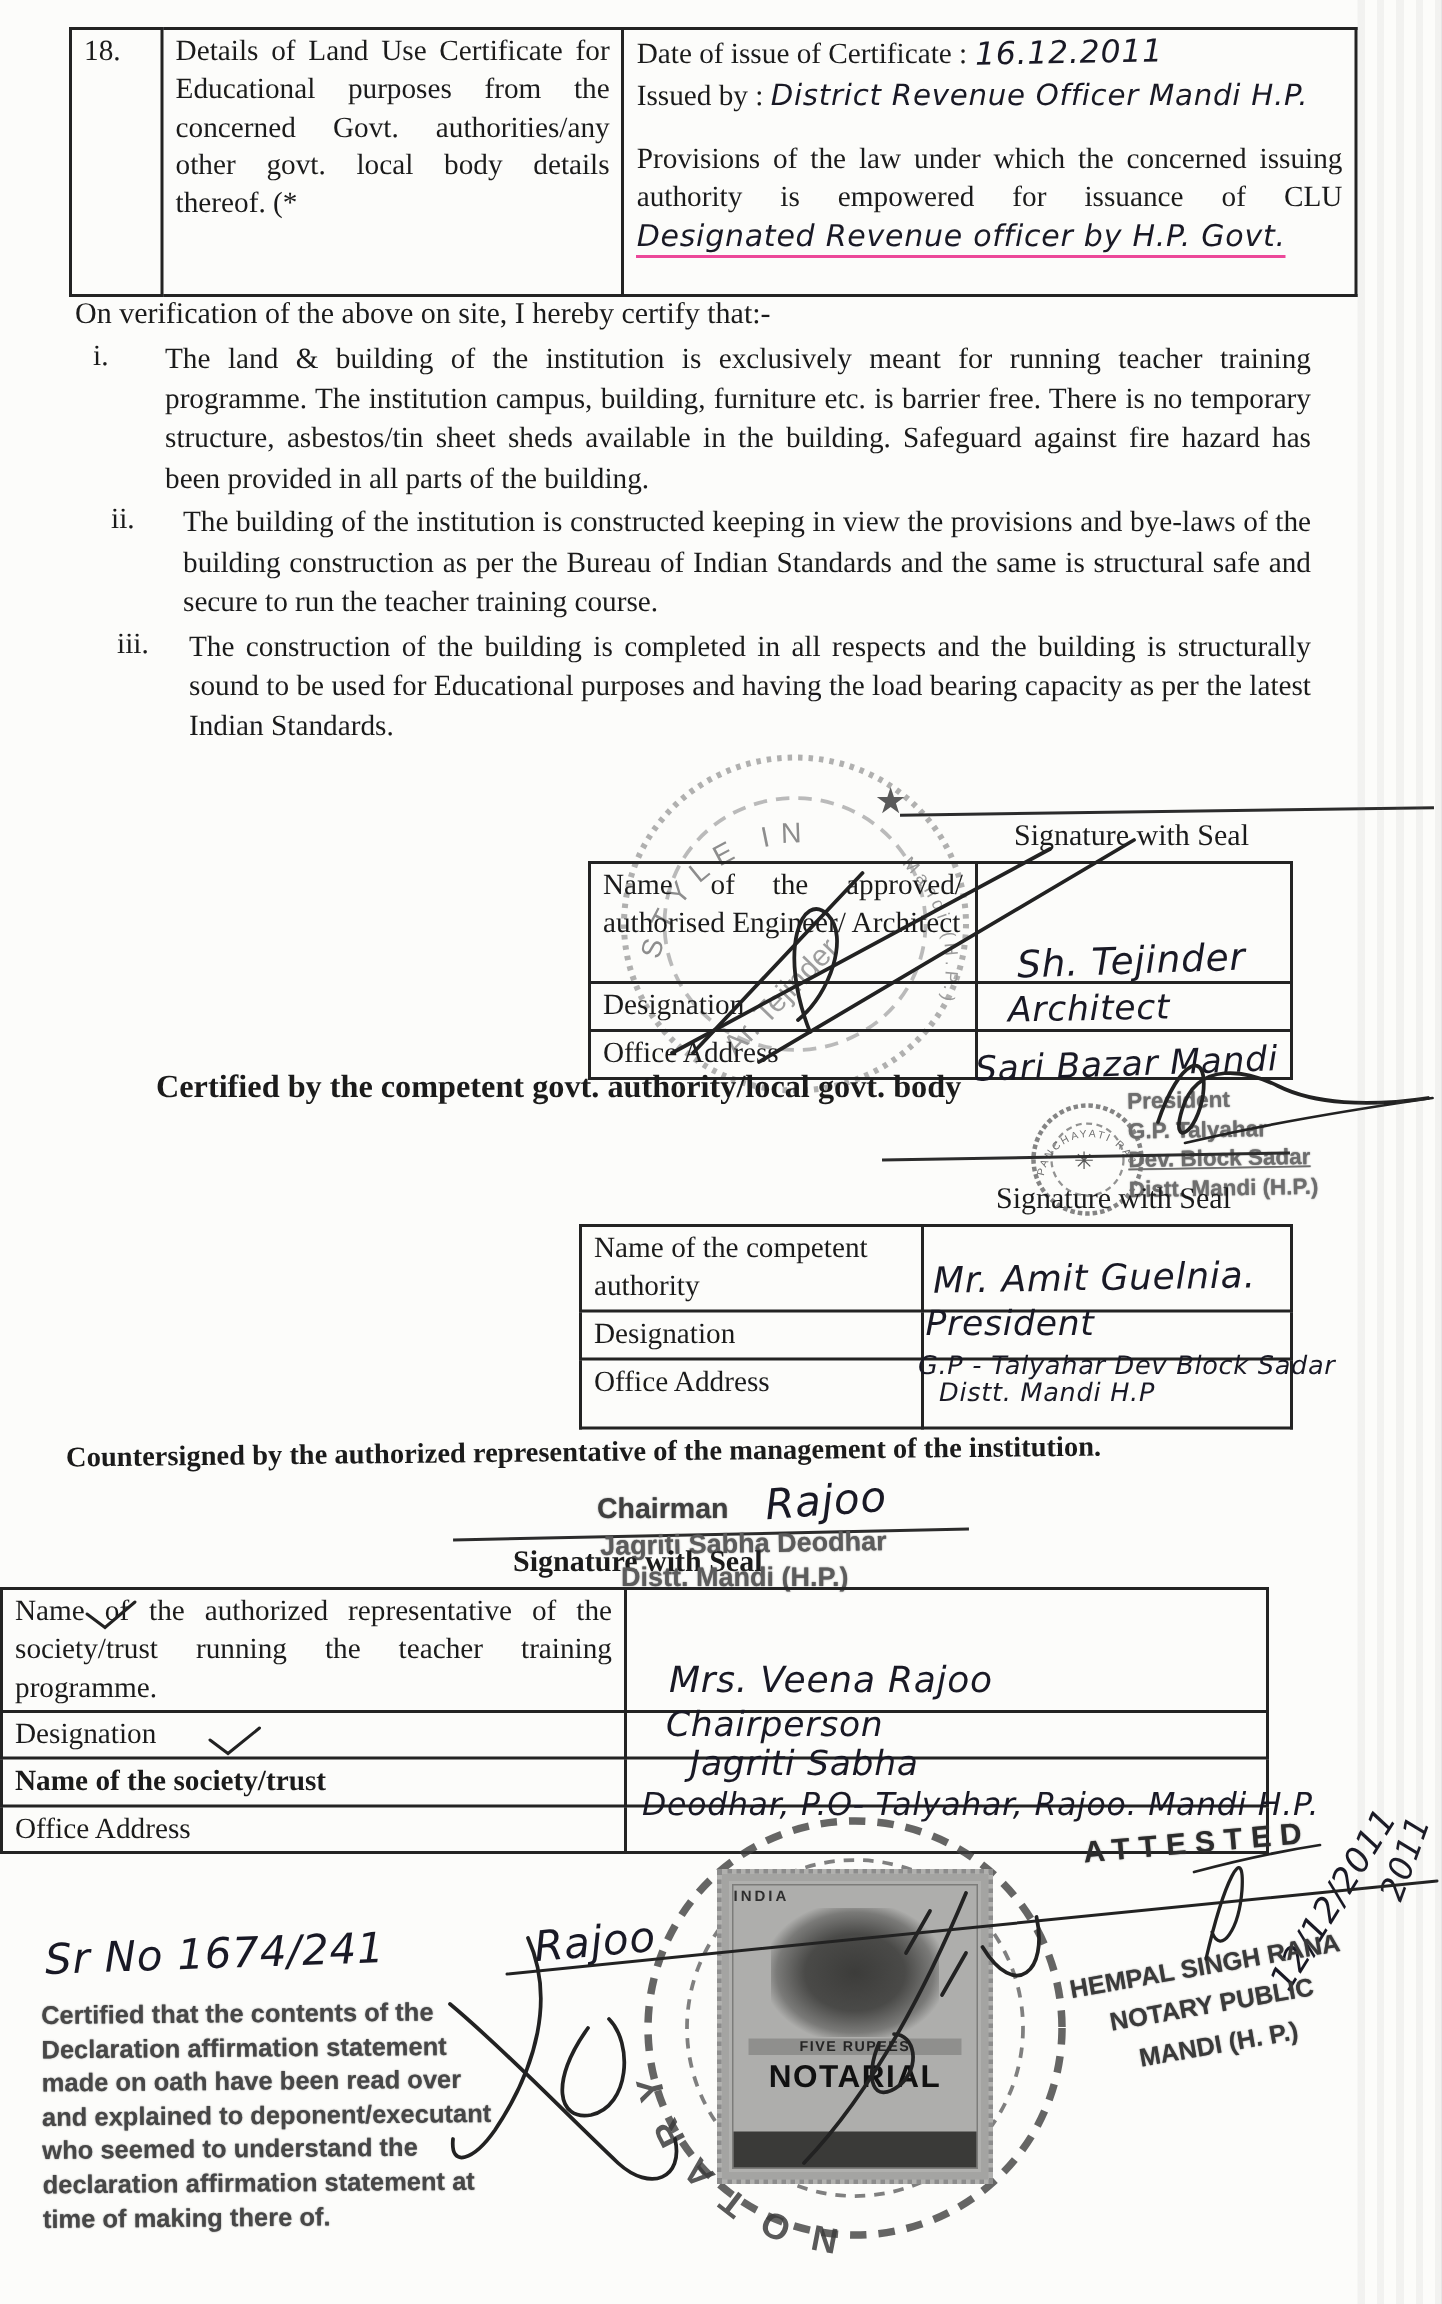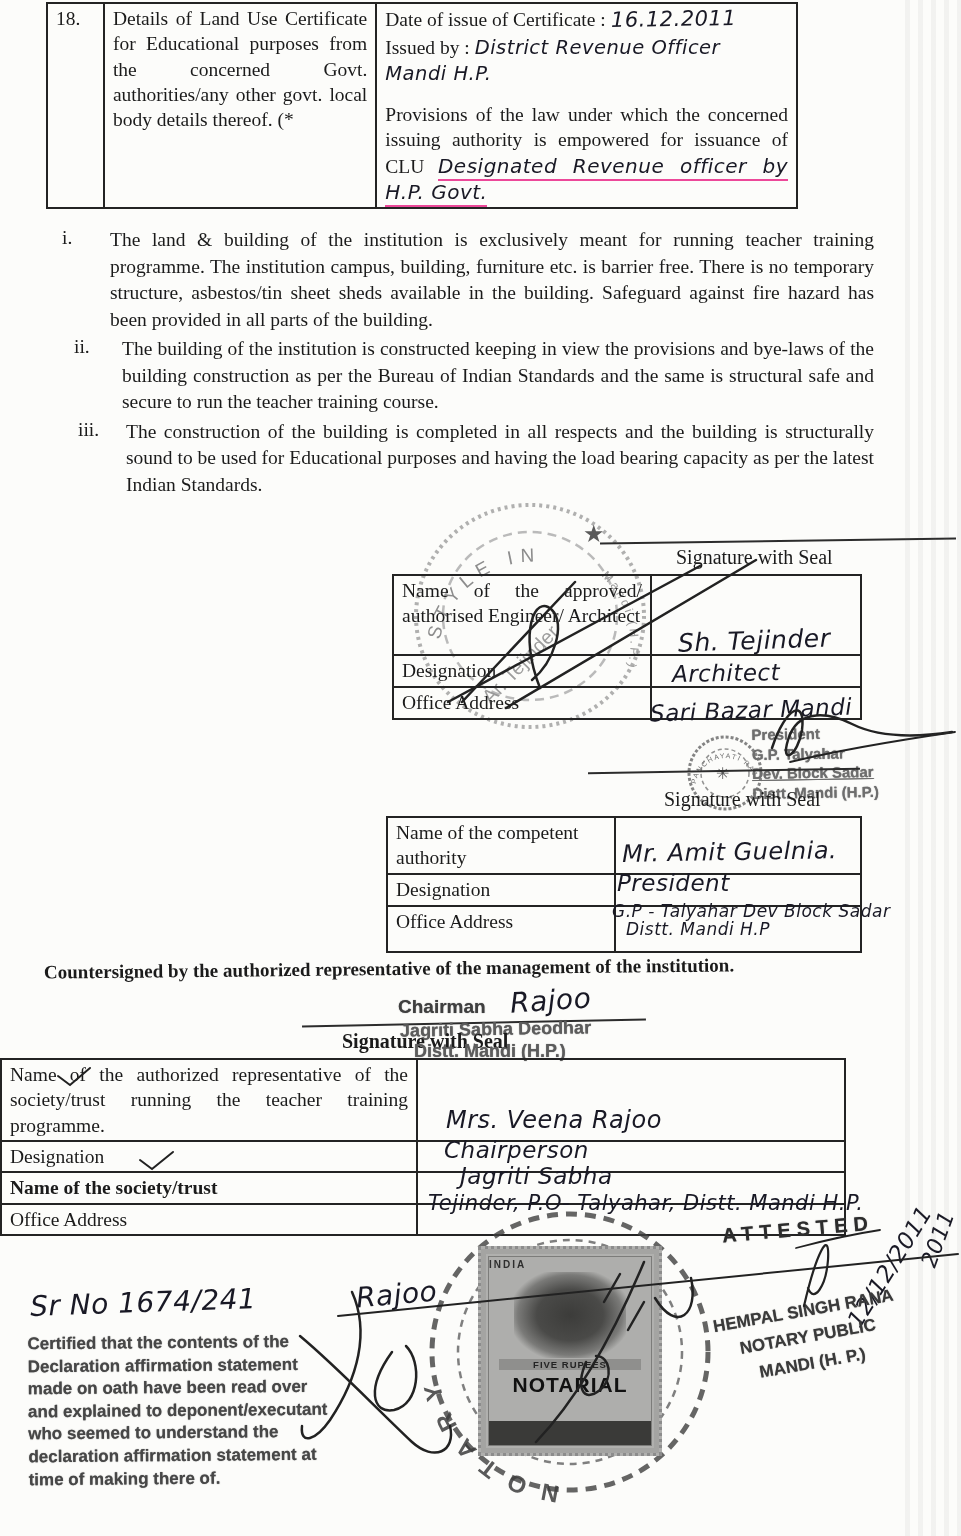--- a/index.html
+++ b/index.html
@@ -21,21 +21,21 @@
   .smudge{text-shadow:0 0 1px rgba(70,70,70,.8);}
   .streaks{position:absolute;top:0;right:0;bottom:0;width:56px;
            background:repeating-linear-gradient(90deg, rgba(110,110,110,.07) 0 5px, rgba(255,255,255,0) 5px 13px);}
   svg{overflow:visible;}
 </style>
 </head>
 <body>
 
 <div class="page">
 
-  <table class="t abs" style="left:46px;top:2px;width:752px;">
+  <table class="t abs" style="left:46px;top:18px;width:859px;">
     <tbody>
         <tr>
       <td style="width:42px;height:172px;">
         <span>18.</span>
       </td>
       <td style="width:284px;" class="just">Details of Land Use Certificate for Educational purposes from the concerned Govt. authorities/any other govt. local body details thereof. (*</td>
       <td style="width:462px;">
         <div>
           <span>Date of issue of Certificate :</span>
           <span class="hw" style="font-size:21px;display:inline-block;transform:rotate(-1deg);">16.12.2011</span>
@@ -46,20 +46,21 @@
         </div>
         <div class="just" style="margin-top:16px;">
           <span>Provisions of the law under which the concerned issuing authority is empowered for issuance of CLU</span>
           <span class="hw underl" style="font-size:20px;">Designated Revenue officer by H.P. Govt.</span>
         </div>
       </td>
     </tr>
   </tbody>
     </table>
 
+  <div class="abs print" style="left:50px;top:198px;font-size:20px;">On verification of the above on site, I hereby certify that:-</div>
 
   <div class="abs" style="left:62px;top:227px;width:812px;">
     <div style="display:flex;margin-bottom:3px;">
       <span class="print" style="width:48px;flex:none;font-size:19.5px;">i.</span>
       <div class="print just" style="font-size:19.5px;line-height:1.36;">The land &amp; building of the institution is exclusively meant for running teacher training programme. The institution campus, building, furniture etc. is barrier free. There is no temporary structure, asbestos/tin sheet sheds available in the building. Safeguard against fire hazard has been provided in all parts of the building.</div>
     </div>
     <div style="display:flex;margin-bottom:3px;margin-left:12px;">
       <span class="print" style="width:48px;flex:none;font-size:19.5px;">ii.</span>
       <div class="print just" style="font-size:19.5px;line-height:1.36;">The building of the institution is constructed keeping in view the provisions and bye-laws of the building construction as per the Bureau of Indian Standards and the same is structural safe and secure to run the teacher training course.</div>
     </div>
@@ -103,20 +104,21 @@
       <td style="height:26px;">Office Address</td>
       <td></td>
     </tr>
   </tbody>
     </table>
 
   <div class="hw-block" style="left:678px;top:626px;font-size:25px;transform:rotate(-2deg);">Sh. Tejinder</div>
   <div class="hw-block" style="left:672px;top:660px;font-size:23px;transform:rotate(-1deg);">Architect</div>
   <div class="hw-block" style="left:650px;top:697px;font-size:23px;transform:rotate(-2deg);">Sari Bazar Mandi</div>
 
+  <div class="abs print" style="left:104px;top:712px;font-size:21.5px;font-weight:bold;">Certified by the competent govt. authority/local govt. body</div>
 
   <div class="abs stamp smudge" style="left:752px;top:724px;font-size:15px;line-height:1.3;transform:rotate(-1deg);">
     <div>President</div>
     <div>G.P. Talyahar</div>
     <div style="text-decoration:underline;">Dev. Block Sadar</div>
     <div>Distt. Mandi (H.P.)</div>
   </div>
 
   <svg class="abs" style="left:686px;top:734px;" width="78" height="78">
     <circle cx="39" cy="39" r="36" fill="none" stroke="#6f6f6f" stroke-width="3" stroke-dasharray="3 2" opacity=".85"></circle>
@@ -181,21 +183,21 @@
     <tr>
       <td style="height:25px;">Office Address</td>
       <td></td>
     </tr>
   </tbody>
     </table>
 
   <div class="hw-block" style="left:446px;top:1106px;font-size:24px;">Mrs. Veena Rajoo</div>
   <div class="hw-block" style="left:444px;top:1137px;font-size:23px;">Chairperson</div>
   <div class="hw-block" style="left:460px;top:1163px;font-size:23px;">Jagriti Sabha</div>
-  <div class="hw-block" style="left:428px;top:1191px;font-size:21px;">Tejinder, P.O- Talyahar, Distt. Mandi H.P.</div>
+  <div class="hw-block" style="left:428px;top:1191px;font-size:21px;">Deodhar, P.O- Talyahar, Rajoo. Mandi H.P.</div>
 
   <div class="hw-block" style="left:30px;top:1286px;font-size:28px;transform:rotate(-2deg);">Sr No 1674/241</div>
   <div class="hw-block" style="left:356px;top:1278px;font-size:28px;transform:rotate(-5deg);">Rajoo</div>
 
   <div class="abs stamp smudge" style="left:28px;top:1332px;font-size:17px;line-height:1.33;color:#474747;transform:rotate(-.5deg);">
     <div>Certified that the contents of the</div>
     <div>Declaration affirmation statement</div>
     <div>made on oath have been read over</div>
     <div>and explained to deponent/executant</div>
     <div>who seemed to understand the</div>

